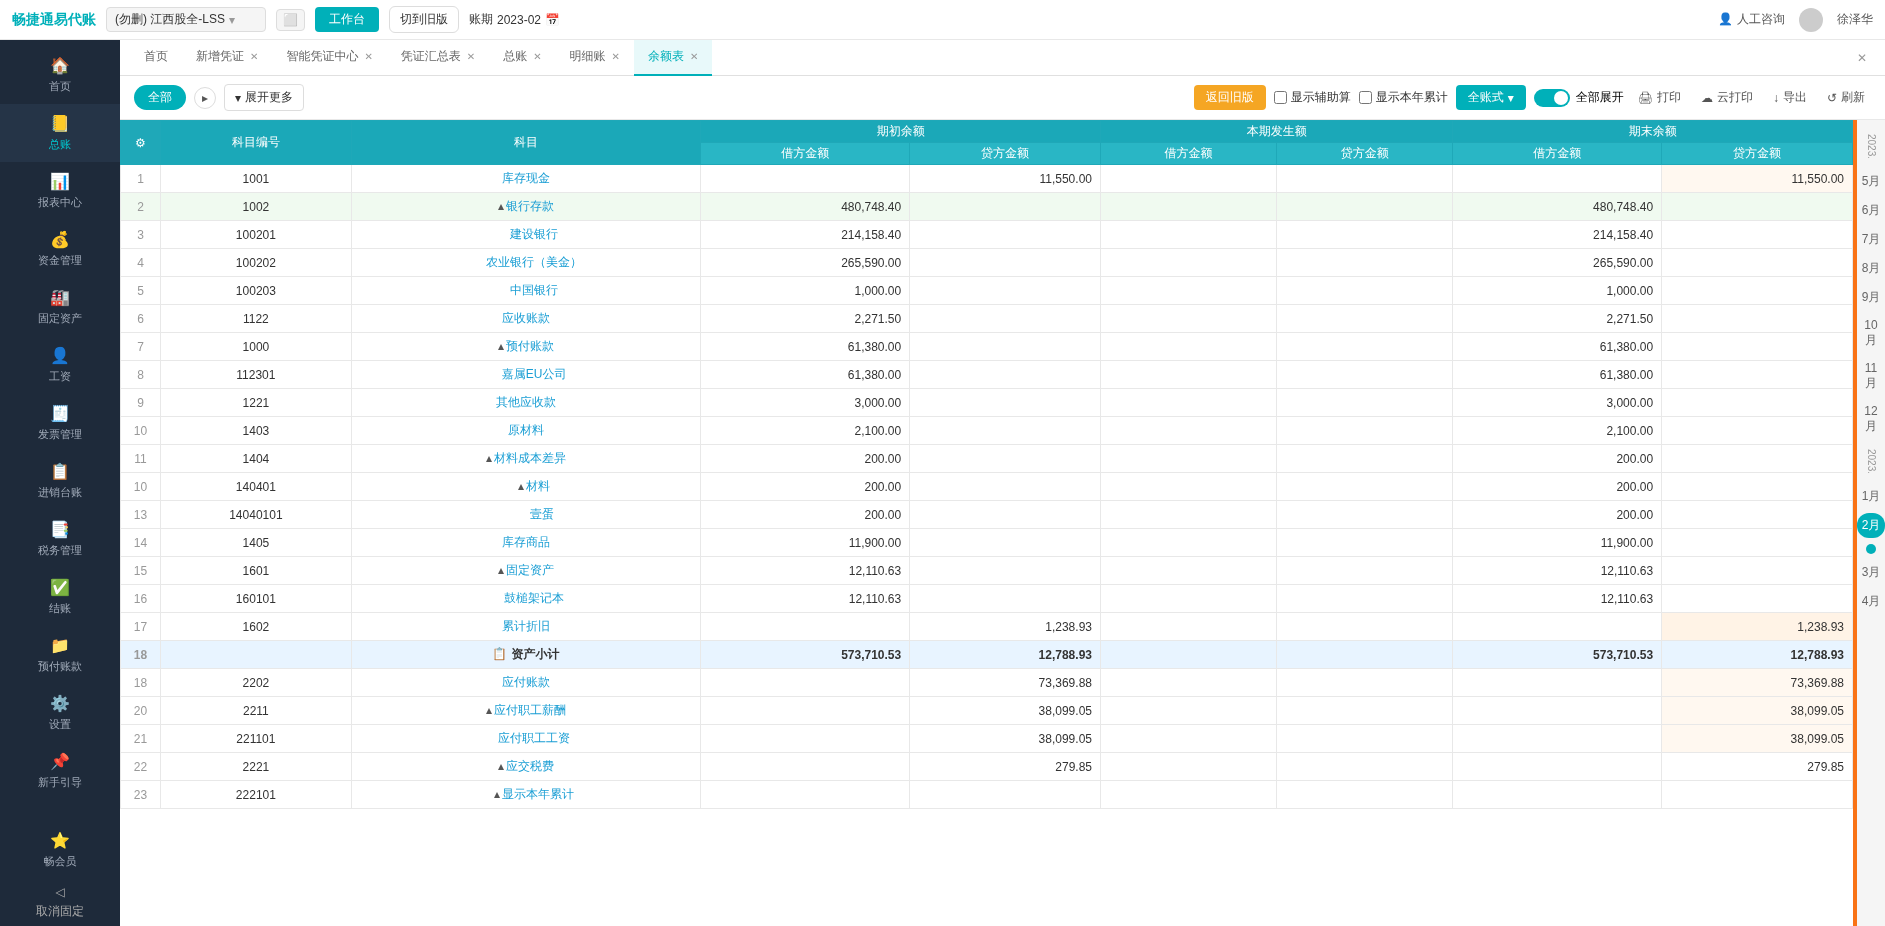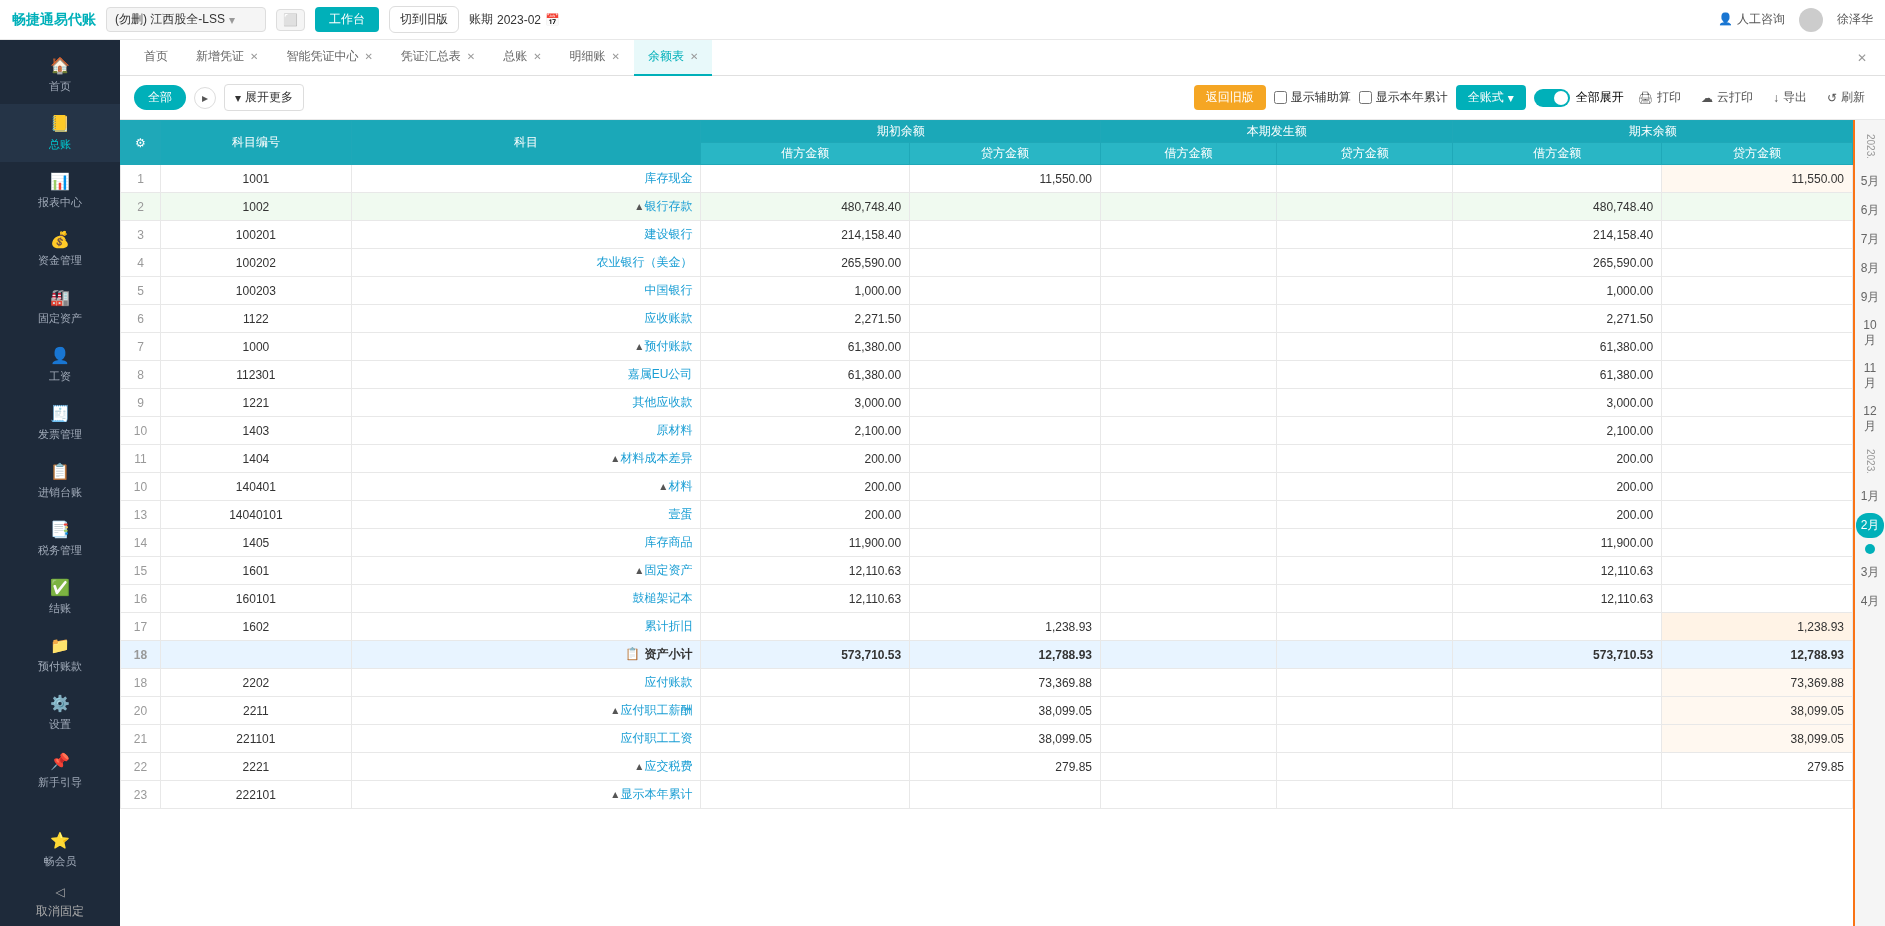--- a/index.html
+++ b/index.html
@@ -57,30 +57,30 @@
     
     .table-container { flex: 1; overflow: auto; padding: 0; background: #fff; margin: 0; }
     table { width: 100%; border-collapse: collapse; min-width: 1200px; }
     thead tr th { background: #29b6c5; color: #fff; text-align: center; padding: 2px 8px; border: 1px solid #1fa8b8; font-weight: normal; font-size: 12px; position: sticky; top: 0; z-index: 10; }
     thead tr:first-child th { background: #1ba8b8; }
     .th-settings { width: 40px; background: #1ba8b8; }
     tbody tr { border-bottom: 1px solid #e8e8e8; }
     tbody tr.subtotal { background: #e8f4ff; font-weight: bold; }
     tbody tr.highlighted { background: #f0faf0; }
     td { padding: 5px 8px; border: 1px solid #e8e8e8; color: #333; font-size: 12px; text-align: center; }
-    td.name-cell { text-align: right; }
+    td.name-cell { text-align: center; }
     td.name-cell a { color: #1a9ed4; text-decoration: none; cursor: pointer; }
     td.amount { text-align: right; }
     td.row-num { color: #999; text-align: center; }
     .expand-icon { color: #555; cursor: pointer; margin-right: 2px; }
     .indent { padding-left: 16px; }
     .indent2 { padding-left: 32px; }
 
     
-    .right-panel { width: 32px; background: #f5f5f5; border-left: 2px solid #f97316; display: flex; flex-direction: column; align-items: center; padding-top: 8px; gap: 4px; font-size: 11px; color: #666; flex-shrink: 0; }
+    .right-panel { width: 32px; background: #f5f5f5; border-left: 4px solid #f97316; display: flex; flex-direction: column; align-items: center; padding-top: 8px; gap: 4px; font-size: 11px; color: #666; flex-shrink: 0; }
     .right-panel .year-label { writing-mode: vertical-lr; color: #999; font-size: 10px; padding: 6px 0; }
     .right-panel .month-item { width: 28px; text-align: center; padding: 4px 2px; cursor: pointer; color: #666; border-radius: 2px; }
     .right-panel .month-item.active { background: #00b0b9; color: #fff; border-radius: 12px; }
     .right-panel .circle-indicator { width: 10px; height: 10px; border-radius: 50%; background: #00b0b9; margin: 2px auto; }
 
     .header-row-1 th, .header-row-2 th { background: #29b6c5; color: #fff; }
     .col-icon { background: #1fa8b8 !important; }
 
     .amount-orange { background: #fff3e6; }
     .amount-highlight-orange { background: #fff8f0; }

